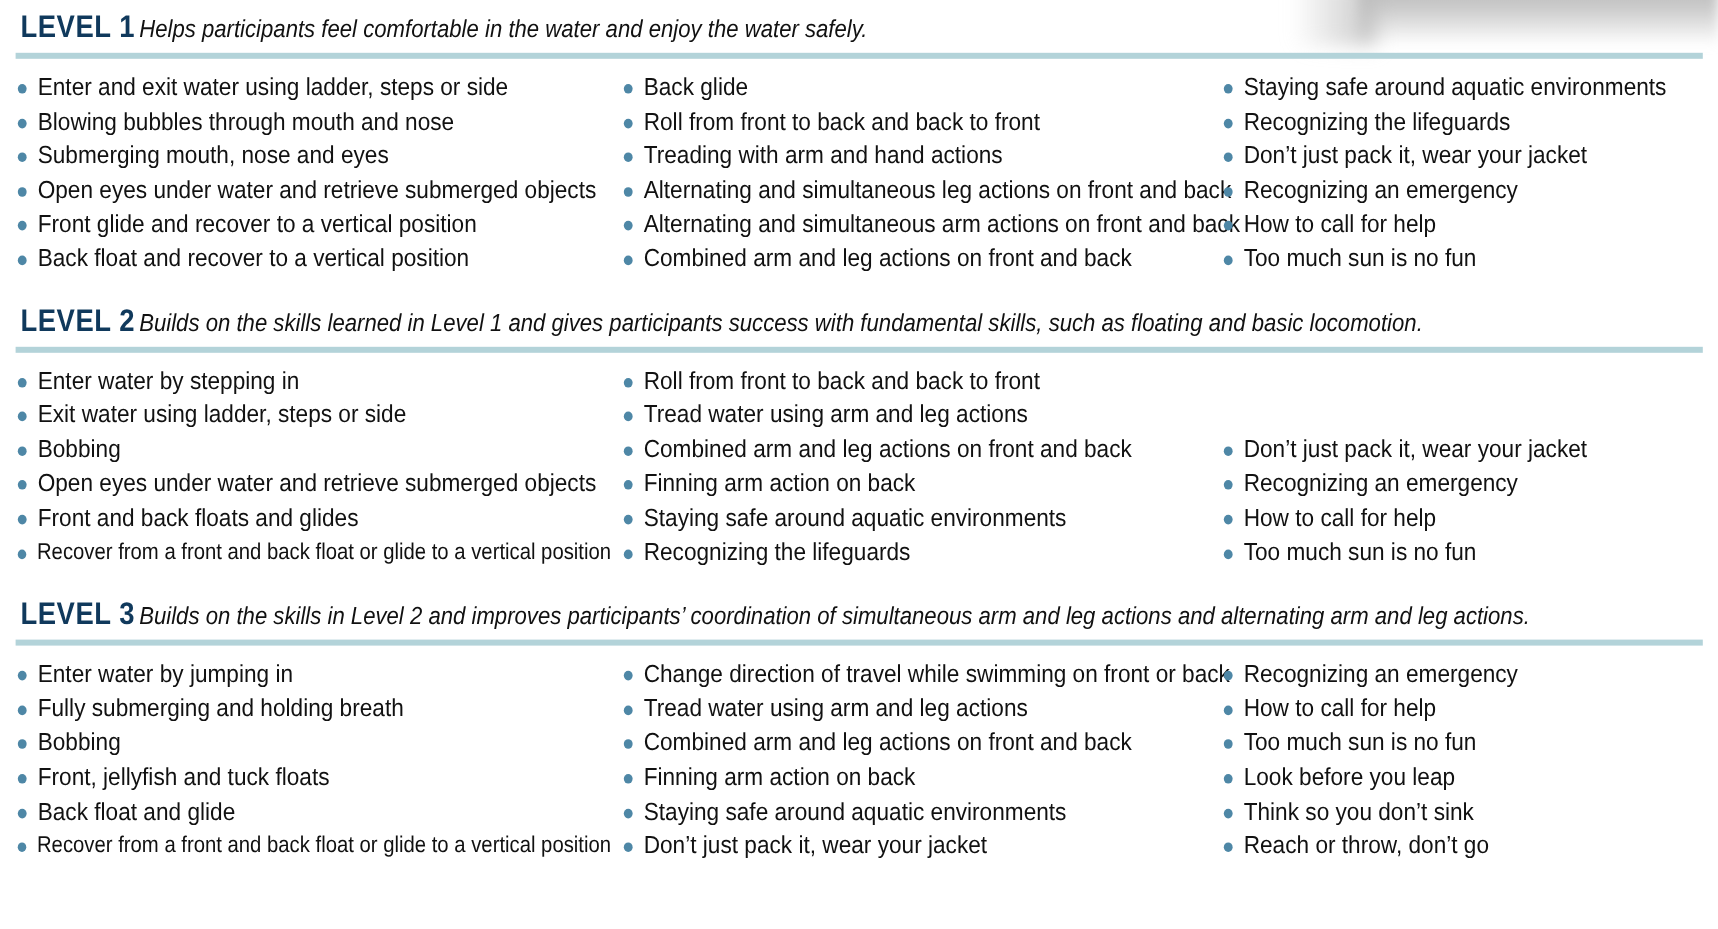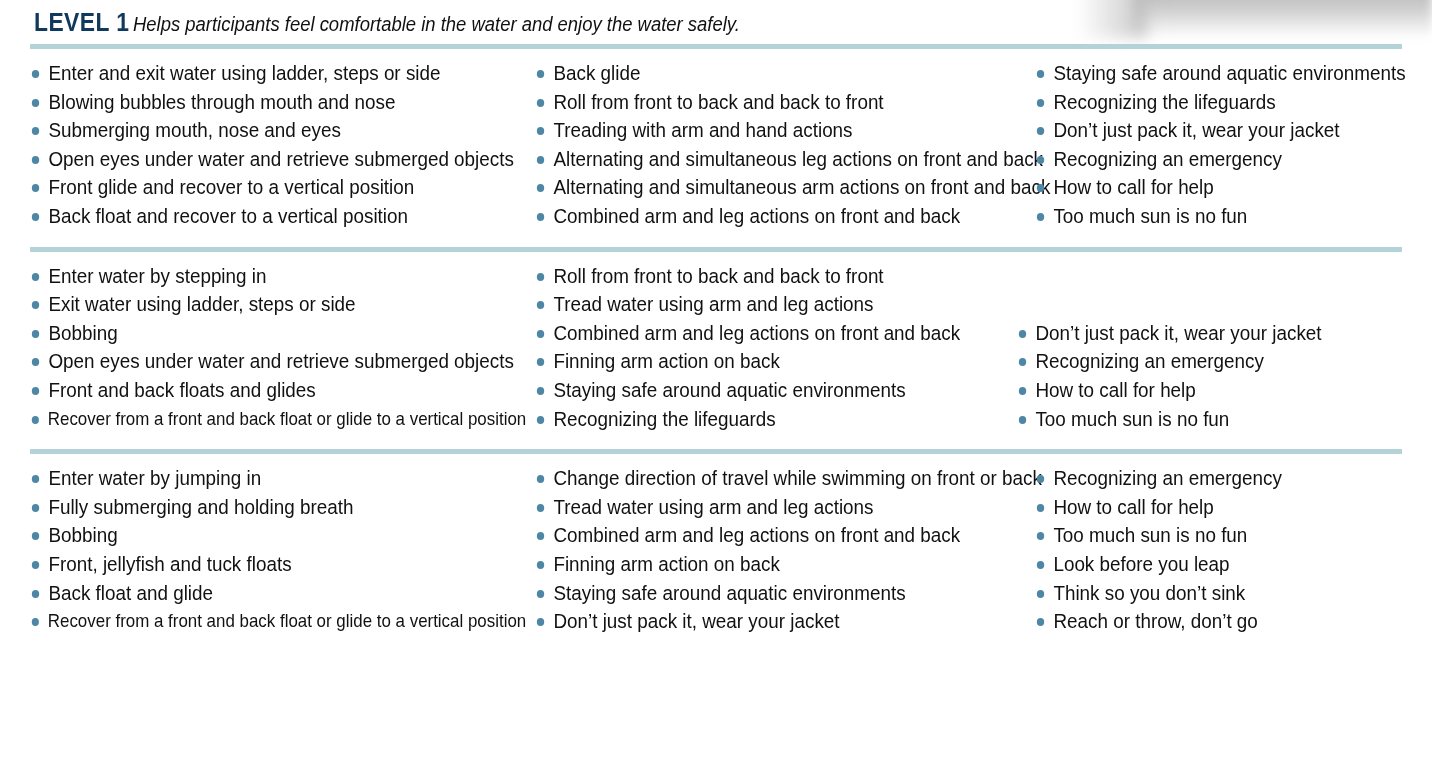--- a/index.html
+++ b/index.html
@@ -33,21 +33,21 @@
     left: -55px;
     top: 0;
     width: 70px;
     height: 100%;
     background: linear-gradient(to right, rgba(255,255,255,0) 0%, rgba(190,190,190,0.85) 100%);
     filter: blur(6px);
   }
 
   .page {
     position: relative;
-    padding: 0 30px;
+    padding: 0 13px;
     box-sizing: border-box;
     width: 1432px;
   }
 
   .level-block { margin: 0; }
 
   .level-head {
     display: flex;
     align-items: baseline;
     padding: 7px 0 4px 4px;
@@ -161,20 +161,24 @@
           <li><span class="dot"></span><span>Don’t just pack it, wear your jacket</span></li>
           <li><span class="dot"></span><span>Recognizing an emergency</span></li>
           <li><span class="dot"></span><span>How to call for help</span></li>
           <li><span class="dot"></span><span>Too much sun is no fun</span></li>
         </ul>
       </div>
     </div>
   </section>
 
   <section class="level-block">
+    <div class="level-head">
+      <span class="level-title">LEVEL 2</span>
+      <span class="level-desc">Builds on the skills learned in Level 1 and gives participants success with fundamental skills, such as floating and basic locomotion.</span>
+    </div>
     <div class="rule"></div>
     <div class="cols">
       <div class="col col-1">
         <ul class="items">
           <li><span class="dot"></span><span>Enter water by stepping in</span></li>
           <li><span class="dot"></span><span>Exit water using ladder, steps or side</span></li>
           <li><span class="dot"></span><span>Bobbing</span></li>
           <li><span class="dot"></span><span>Open eyes under water and retrieve submerged objects</span></li>
           <li><span class="dot"></span><span>Front and back floats and glides</span></li>
           <li class="tight"><span class="dot"></span><span>Recover from a front and back float or glide to a vertical position</span></li>
@@ -195,20 +199,24 @@
           <li><span class="dot"></span><span>Don’t just pack it, wear your jacket</span></li>
           <li><span class="dot"></span><span>Recognizing an emergency</span></li>
           <li><span class="dot"></span><span>How to call for help</span></li>
           <li><span class="dot"></span><span>Too much sun is no fun</span></li>
         </ul>
       </div>
     </div>
   </section>
 
   <section class="level-block">
+    <div class="level-head">
+      <span class="level-title">LEVEL 3</span>
+      <span class="level-desc">Builds on the skills in Level 2 and improves participants’ coordination of simultaneous arm and leg actions and alternating arm and leg actions.</span>
+    </div>
     <div class="rule"></div>
     <div class="cols">
       <div class="col col-1">
         <ul class="items">
           <li><span class="dot"></span><span>Enter water by jumping in</span></li>
           <li><span class="dot"></span><span>Fully submerging and holding breath</span></li>
           <li><span class="dot"></span><span>Bobbing</span></li>
           <li><span class="dot"></span><span>Front, jellyfish and tuck floats</span></li>
           <li><span class="dot"></span><span>Back float and glide</span></li>
           <li class="tight"><span class="dot"></span><span>Recover from a front and back float or glide to a vertical position</span></li>

